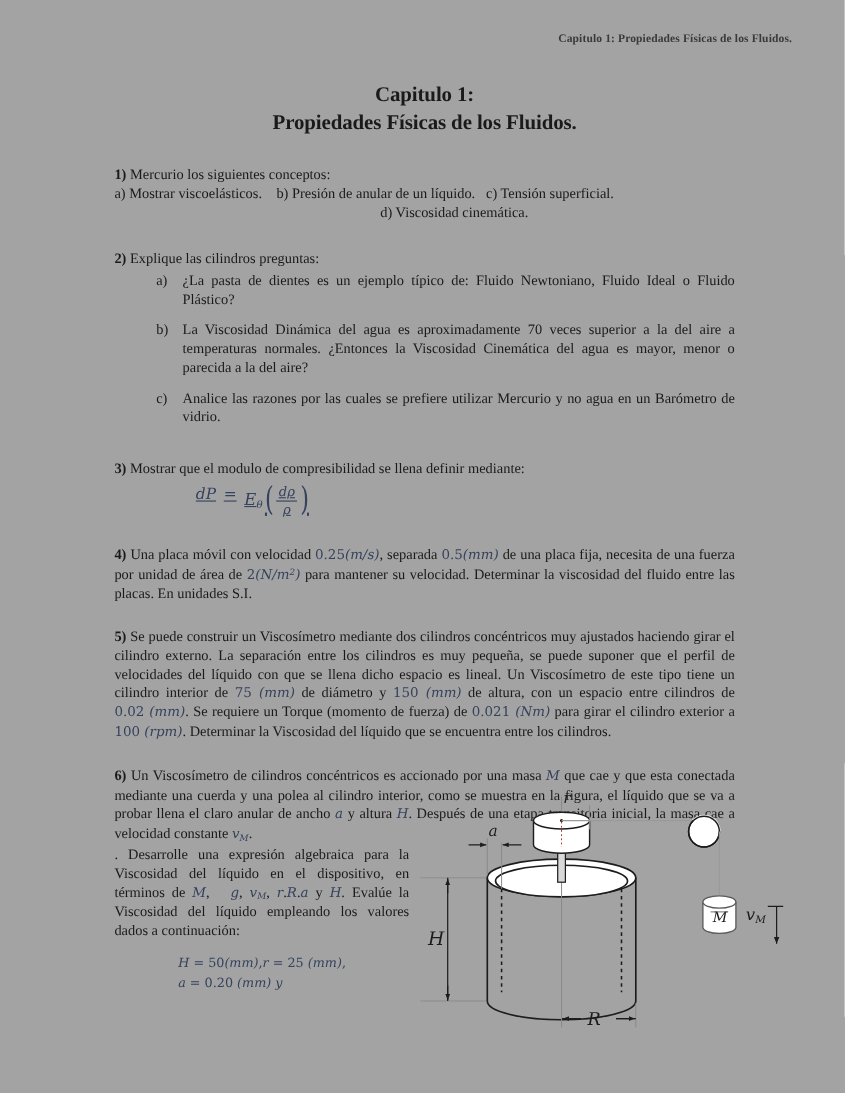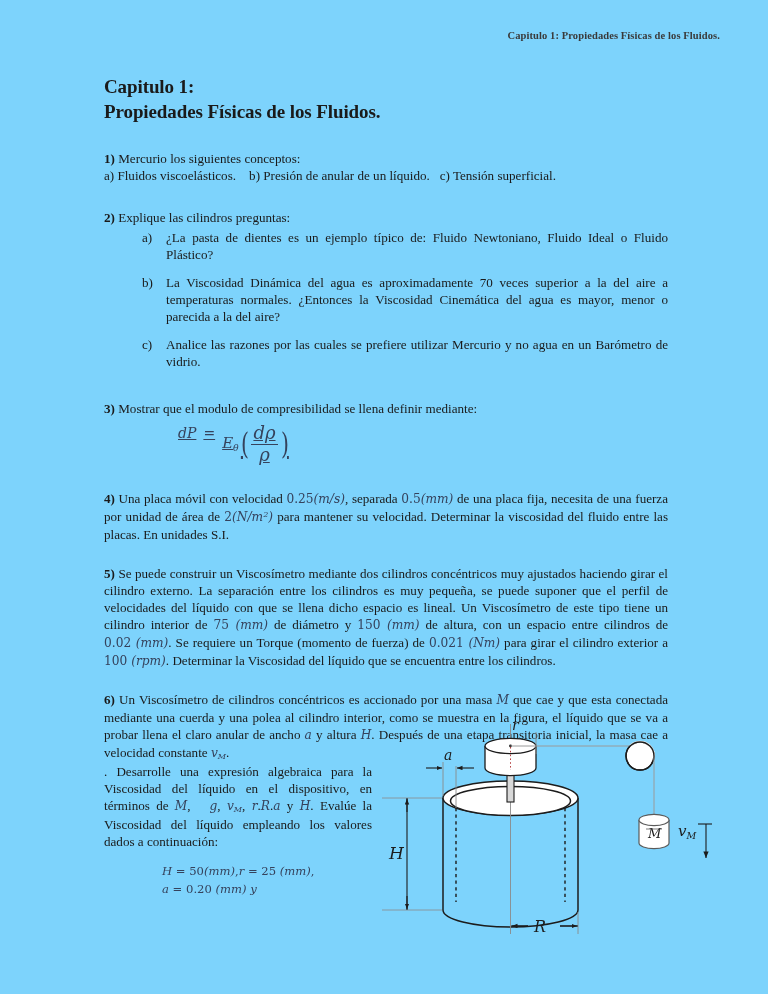--- a/index.html
+++ b/index.html
@@ -5,21 +5,21 @@
 <style>
   html, body {
     margin: 0;
     padding: 0;
     background: #ffffff;
   }
   .page {
     position: relative;
     width: 768px;
     height: 994px;
-    background: #7dd3fc;
+    background: #a3a3a3;
     font-family: "Liberation Serif", "DejaVu Serif", serif;
     color: #1a1a1a;
     overflow: hidden;
     box-sizing: border-box;
   }
 
   
   .doc-header {
     position: absolute;
     top: 30px;
@@ -39,21 +39,21 @@
     width: 564px;
   }
 
   .title {
     font-size: 19px;
     font-weight: bold;
     line-height: 1.32;
     margin: 0 0 0 0;
     letter-spacing: -0.1px;
   }
-  .title-line { display: block; }
+  .title-line { display: block; text-align: center; }
 
   .qblock { margin-top: 19px; font-size: 13.1px; line-height: 1.30; }
   .qnum { font-weight: bold; }
 
   .q-line { display: block; }
   .q-center {
     display: block;
     text-align: center;
     padding-left: 54px;
   }
@@ -121,21 +121,21 @@
     line-height: 0.72;
     transform: scaleX(0.68);
     display: inline-block;
   }
   .frac {
     display: inline-flex;
     flex-direction: column;
     align-items: center;
     line-height: 1.02;
     padding: 0 1px;
-    font-size: 18px;
+    font-size: 12px;
   }
   .frac .num { padding: 0 2px 1px 2px; }
   .frac .den { border-top: 1px solid #35425c; padding: 1px 2px 0 2px; width: 100%; text-align: center; box-sizing: border-box; }
 
   
   .givens {
     margin: 13px 0 0 58px;
     font-family: "DejaVu Serif", "Liberation Serif", serif;
     font-style: italic;
     color: #35425c;
@@ -173,21 +173,22 @@
 
   <div class="body-col">
 
     <h1 class="title">
       <span class="title-line">Capitulo 1:</span>
       <span class="title-line">Propiedades Físicas de los Fluidos.</span>
     </h1>
 
     <div class="qblock" style="margin-top:26px;">
       <span class="q-line"><span class="qnum">1)</span> <span>Mercurio los siguientes conceptos:</span></span>
-      <span class="q-line"><span>a) Fluidos viscoelásticos.</span>&nbsp;&nbsp;&nbsp; <span>b) Presión de anular de un líquido.</span>&nbsp;&nbsp; <span>c) Tensión superficial.</span></span>
+      <span class="q-line"><span>a) Mostrar viscoelásticos.</span>&nbsp;&nbsp;&nbsp; <span>b) Presión de anular de un líquido.</span>&nbsp;&nbsp; <span>c) Tensión superficial.</span></span>
+      <span class="q-center">d) Viscosidad cinemática.</span>
     </div>
 
     <div class="qblock" style="margin-top:25px;">
       <span class="q-line"><span class="qnum">2)</span> <span>Explique las cilindros preguntas:</span></span>
       <ul class="sub-list">
         <li class="sub-item">
           <span class="lbl">a)</span>
           <span>¿La pasta de dientes es un ejemplo típico de: Fluido Newtoniano, Fluido Ideal o Fluido Plástico?</span>
         </li>
         <li class="sub-item">

